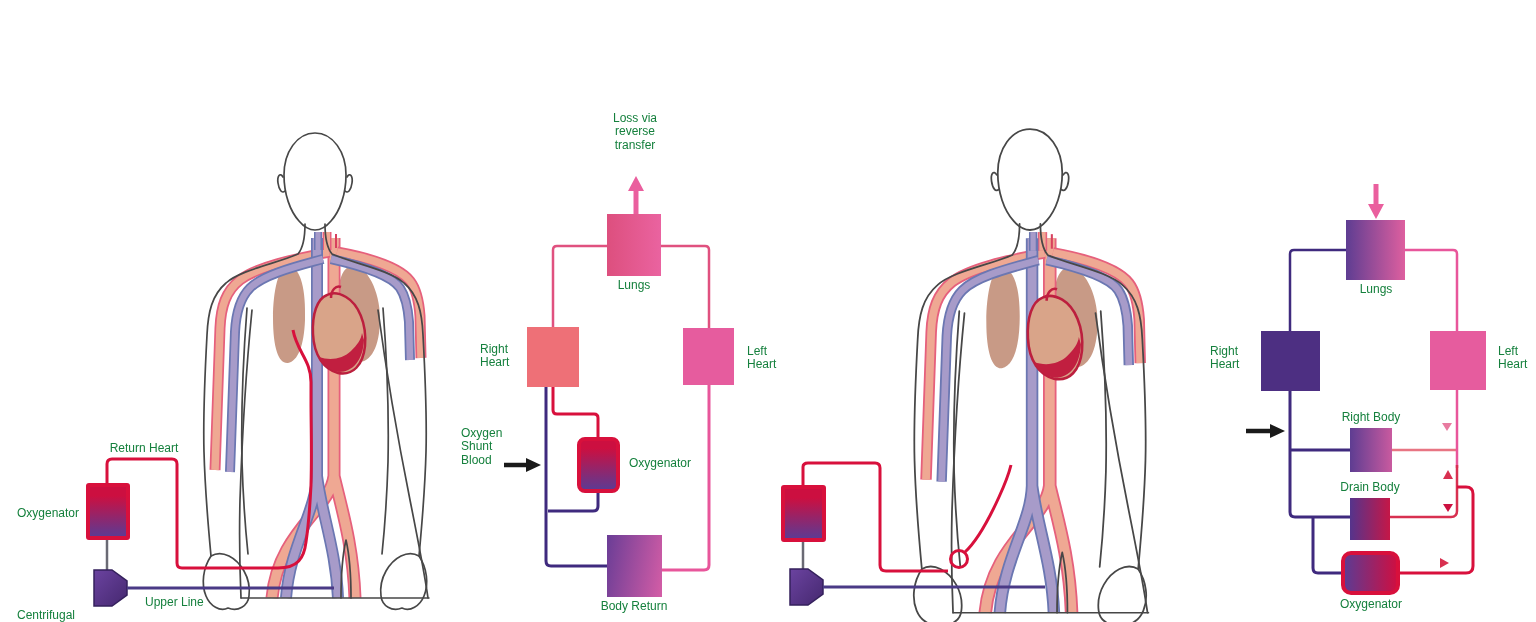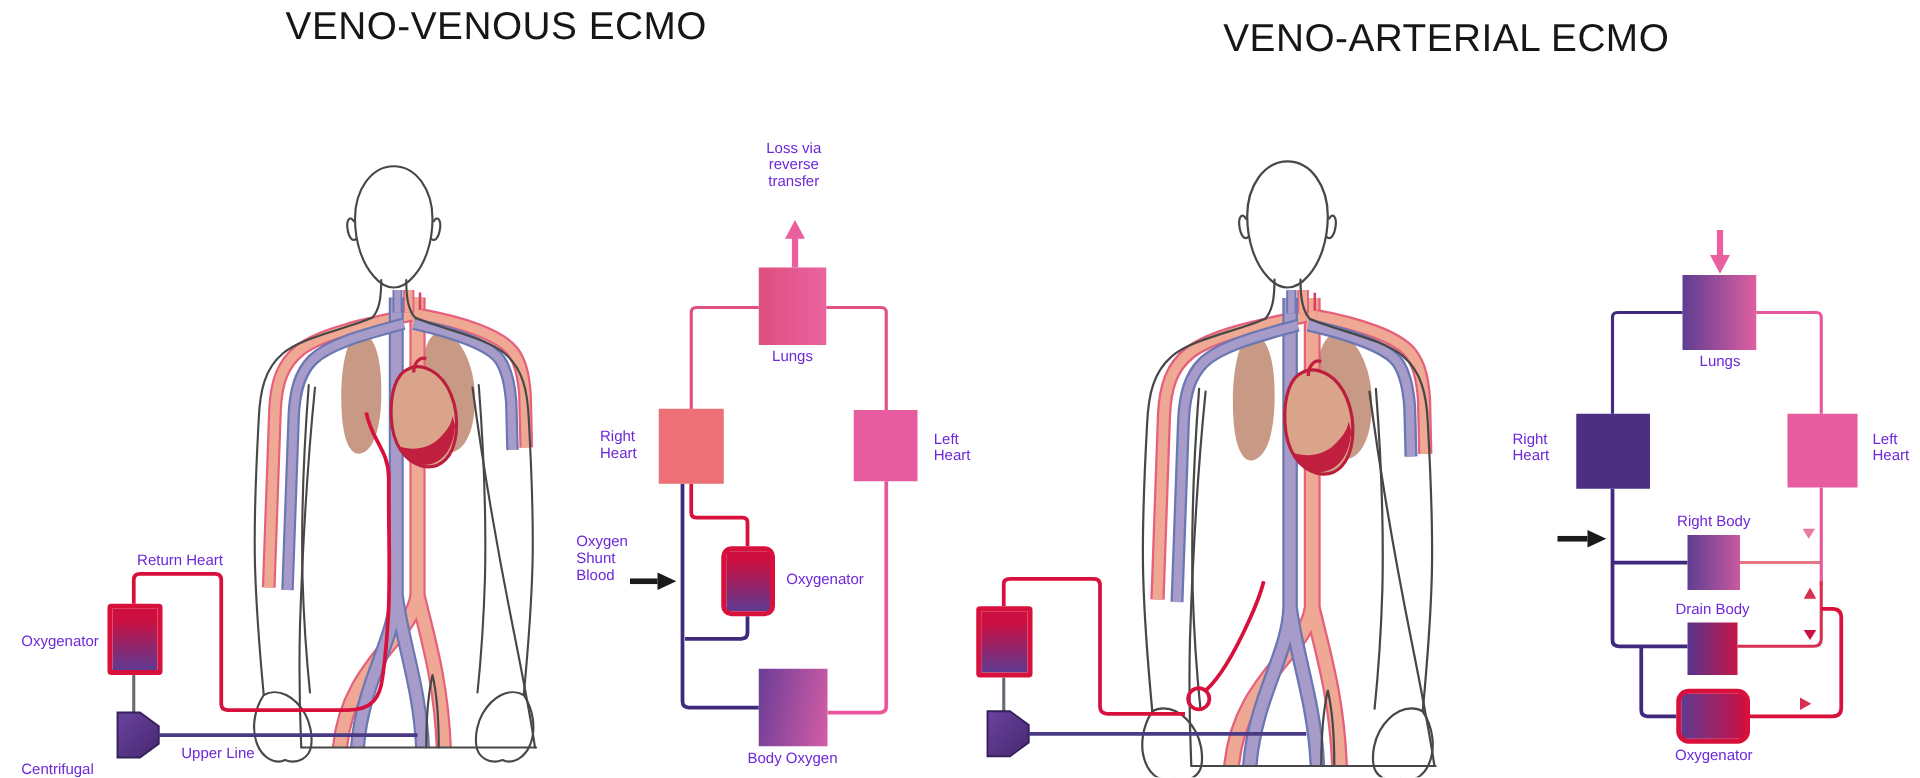--- a/index.html
+++ b/index.html
@@ -1,21 +1,21 @@
 <!DOCTYPE html>
 <html><head>
 <meta charset="utf-8">
 <style>
   html,body{margin:0;padding:0;background:#fff;}
   #stage{position:relative;width:1536px;height:622px;background:#fff;overflow:hidden;
          font-family:"Liberation Sans",sans-serif;}
   #canvas{position:absolute;left:0;top:0;}
   .title{position:absolute;font-size:31px;letter-spacing:.4px;color:#161616;
          text-align:center;font-weight:500;white-space:nowrap;}
-  .lbl{position:absolute;font-size:12px;line-height:1.12;color:#6d28d9;}
+  .lbl{position:absolute;font-size:12px;line-height:1.12;color:#15803d;}
   .ctr{text-align:center;}
   .box{position:absolute;}
   
   #vv-lungs{left:607px;top:214px;width:54px;height:62px;background:linear-gradient(90deg,#dd4f7e,#ea63a0);}
   #vv-right-heart{left:527px;top:327px;width:52px;height:60px;background:#ee7077;}
   #vv-left-heart{left:683px;top:328px;width:51px;height:57px;background:#e65c9e;}
   #vv-oxygenator{left:577px;top:437px;width:35px;height:48px;border:4px solid #d8103c;border-radius:8px;
                  background:linear-gradient(180deg,#cc0f40 15%,#5e3a92);}
   #vv-body-tissues{left:607px;top:535px;width:55px;height:62px;background:linear-gradient(100deg,#6a3d96,#d45da6);}
   
@@ -136,43 +136,41 @@
       <path d="M1400,573 H1466 Q1473,573 1473,566 V494 Q1473,487 1466,487 H1457" stroke="#d8103c" stroke-width="3"></path>
       <polygon points="1442,423 1452,423 1447,431" fill="#e87ba0"></polygon>
       <polygon points="1443,479 1453,479 1448,470" fill="#d83050"></polygon>
       <polygon points="1443,504 1453,504 1448,512" fill="#cc1040"></polygon>
       <polygon points="1440,558 1440,568 1449,563" fill="#d83050"></polygon>
       <path d="M1246,431 H1270" stroke="#1a1a1a" stroke-width="4.5"></path>
       <polygon points="1270,424 1270,438 1285,431" fill="#1a1a1a"></polygon>
     </g>
   </svg>
 
-  <div class="title" style="left:190px;top:3px;width:414px;">VENO-VENOUS ECMO</div>
-  <div class="title" style="left:950px;top:13px;width:414px;">VENO-ARTERIAL ECMO</div>
 
   <div class="lbl ctr" style="left:100px;top:442px;width:88px;">Return Heart</div>
   <div class="lbl" style="left:17px;top:507px;width:70px;">Oxygenator</div>
   <div class="lbl" style="left:17px;top:577px;width:72px;margin-top:32px;">Centrifugal Pump</div>
   <div class="lbl" style="left:145px;top:596px;width:80px;">Upper Line</div>
 
   <div class="box" id="vv-lungs"></div>
   <div class="box" id="vv-right-heart"></div>
   <div class="box" id="vv-left-heart"></div>
   <div class="box" id="vv-oxygenator"></div>
   <div class="box" id="vv-body-tissues"></div>
   <div class="box" id="vv-eq-oxygenator"></div>
   <div class="box" id="va-eq-oxygenator"></div>
 
   <div class="lbl ctr" style="left:603px;top:112px;width:64px;">Loss via reverse transfer</div>
   <div class="lbl ctr" style="left:604px;top:279px;width:60px;">Lungs</div>
   <div class="lbl" style="left:480px;top:343px;width:42px;">Right Heart</div>
   <div class="lbl" style="left:747px;top:345px;width:40px;">Left Heart</div>
   <div class="lbl" style="left:461px;top:427px;width:56px;">Oxygen Shunt Blood</div>
   <div class="lbl" style="left:629px;top:457px;width:80px;">Oxygenator</div>
-  <div class="lbl ctr" style="left:584px;top:600px;width:100px;">Body Oxygen</div>
+  <div class="lbl ctr" style="left:584px;top:600px;width:100px;">Body Return</div>
 
   <div class="box" id="va-lungs"></div>
   <div class="box" id="va-right-heart"></div>
   <div class="box" id="va-left-heart"></div>
   <div class="box" id="va-upper-body"></div>
   <div class="box" id="va-lower-body"></div>
   <div class="box" id="va-oxygenator"></div>
 
   <div class="lbl ctr" style="left:1346px;top:283px;width:60px;">Lungs</div>
   <div class="lbl" style="left:1210px;top:345px;width:44px;">Right Heart</div>

